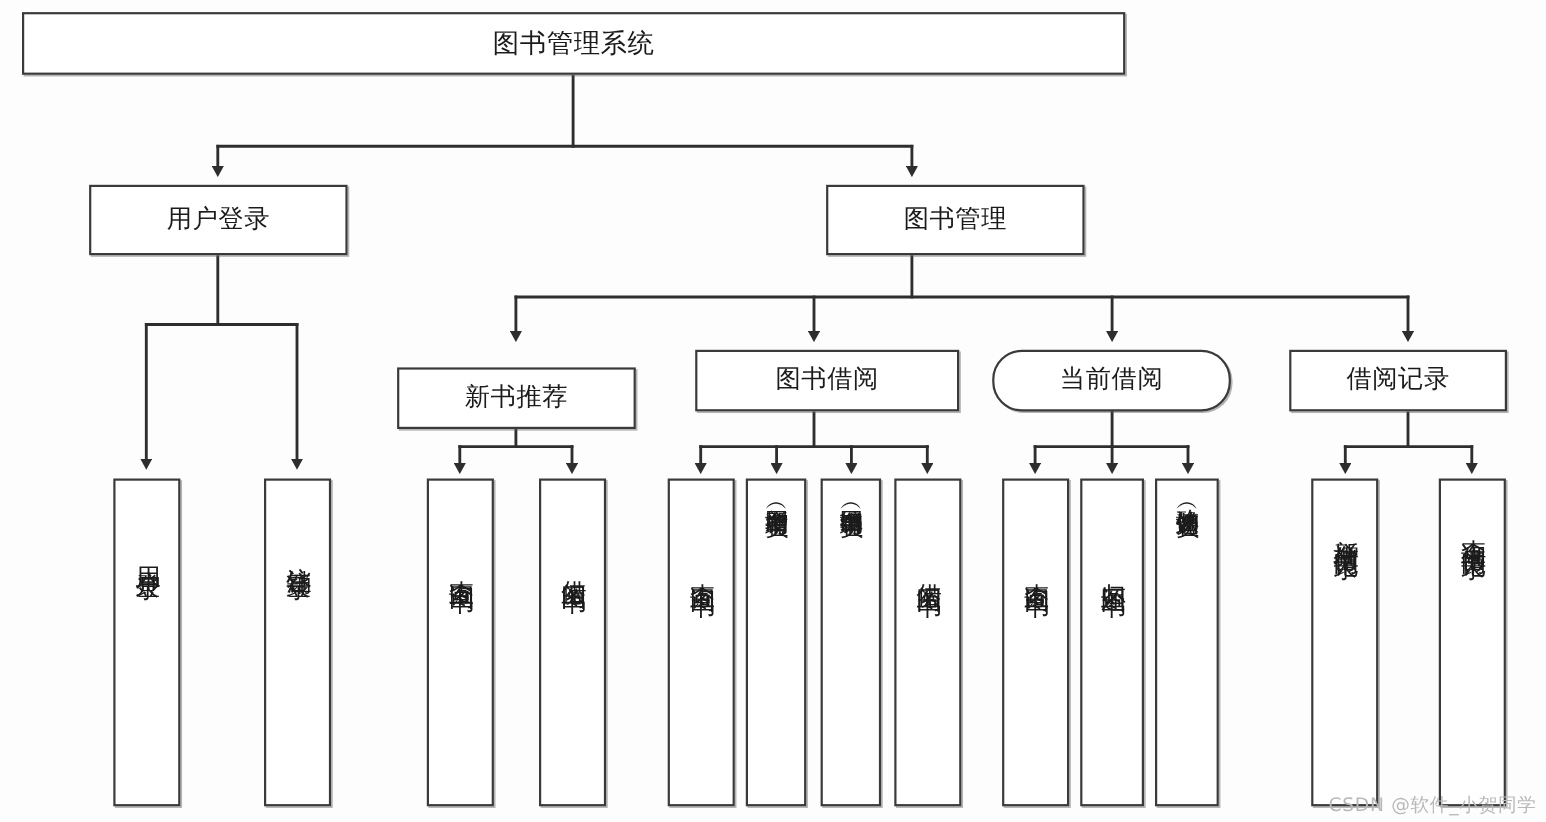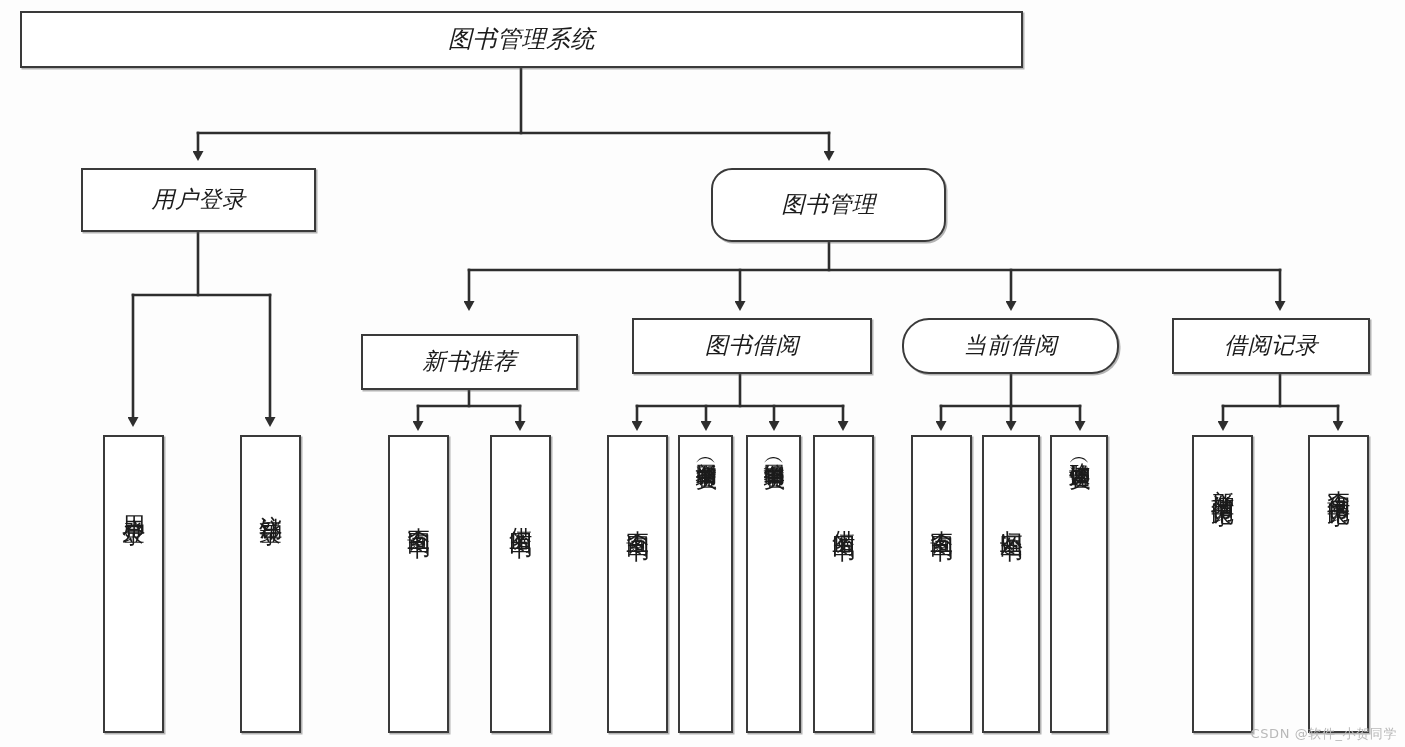--- a/index.html
+++ b/index.html
@@ -35,21 +35,21 @@
     color:#1b1b1b;
   }
   .node .label{
     display:block;
     text-align:center;
     line-height:1.18;
     letter-spacing:.5px;
     white-space:pre;
   }
   
-  .node.horiz .label{ font-size:23px;font-style:italic; }
+  .node.horiz .label{ font-size:23px; }
   .node.root .label{ font-size:24px; }
 
   
   .node.leaf{
     align-items:flex-start;
     justify-content:center;
     padding-top:14px;
     border-width:2px;
   }
   .node.leaf .label{
@@ -61,21 +61,21 @@
     white-space:nowrap;
     text-align:start;
   }
   .node.leaf.narrow .label{ font-size:21px; letter-spacing:1px; }
 
   
   #watermark{
     position:absolute;
     right:8px;
     bottom:4px;
-    font-size:13px;
+    font-size:17px;
     color:#b9b9b9;
     letter-spacing:.6px;
     white-space:nowrap;
     user-select:none;
   }
 </style>
 </head>
 <body>
 
 <div id="canvas">
@@ -133,21 +133,21 @@
   </svg>
 
   <div class="node root horiz" style="left:20px; top:11px; width:1003px; height:57px;">
     <span class="label">图书管理系统</span>
   </div>
 
   <div class="node horiz" style="left:81px; top:168px; width:235px; height:64px;">
     <span class="label">用户登录</span>
   </div>
 
-  <div class="node horiz" style="left:711px; top:168px; width:235px; height:74px;border-radius:21px;">
+  <div class="node horiz" style="left:751px; top:168px; width:235px; height:64px;">
     <span class="label">图书管理</span>
   </div>
 
   <div class="node horiz" style="left:361px; top:318px; width:217px; height:56px;margin-top:16px;">
     <span class="label">新书推荐</span>
   </div>
 
   <div class="node horiz" style="left:632px; top:318px; width:240px; height:56px;">
     <span class="label">图书借阅</span>
   </div>

